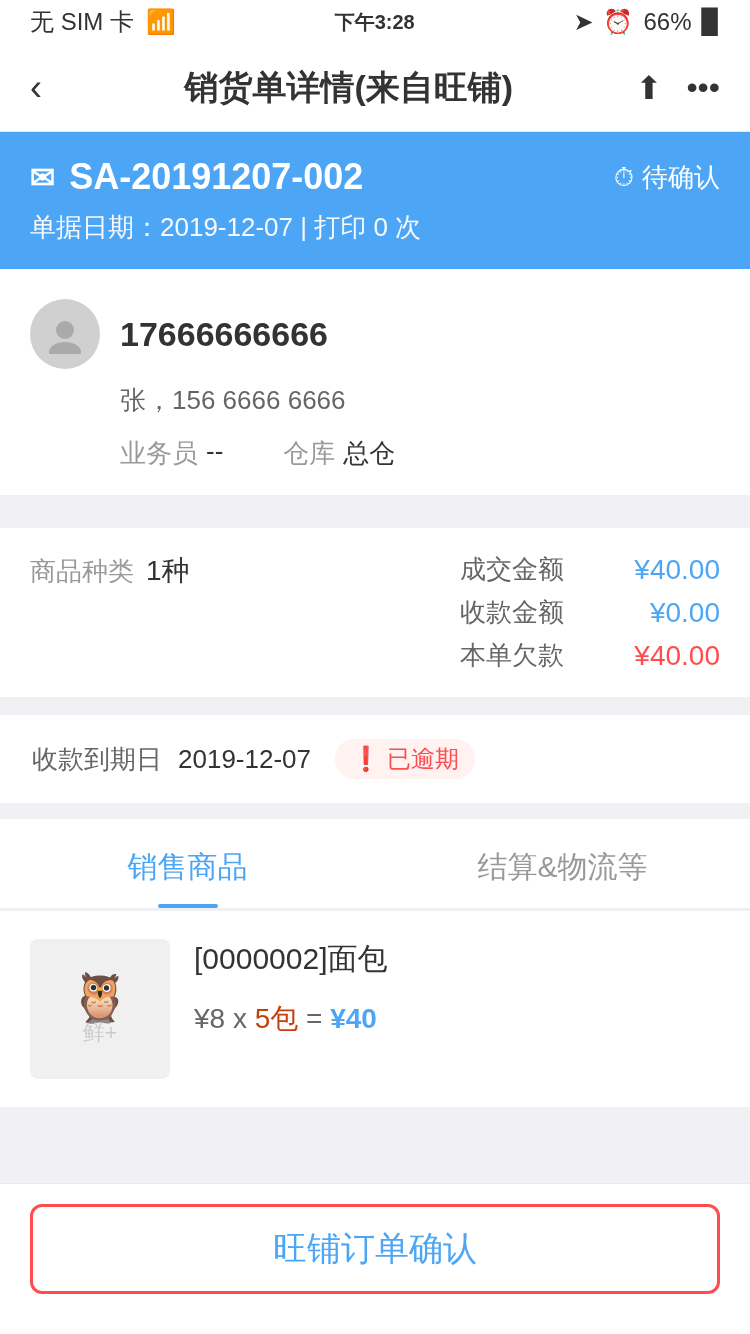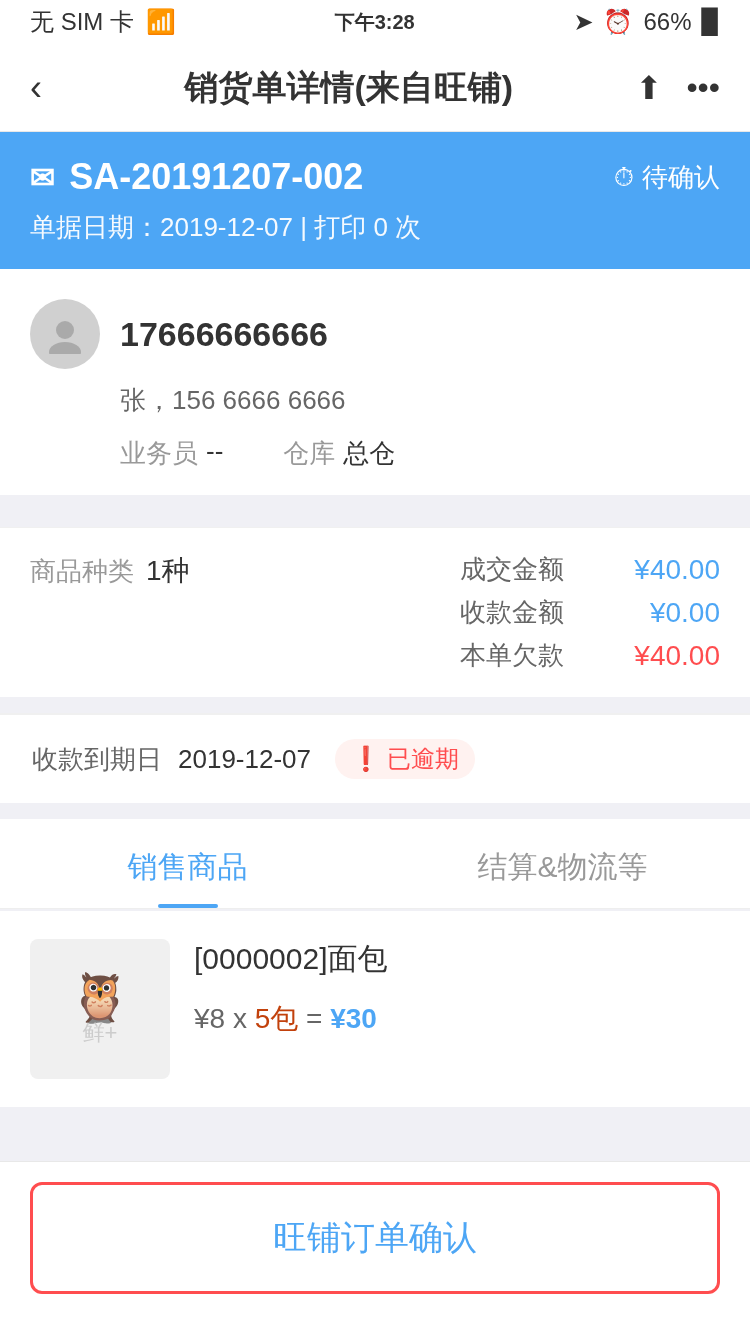--- a/index.html
+++ b/index.html
@@ -292,21 +292,21 @@
       position: fixed;
       bottom: 0;
       left: 0;
       width: 750px;
       background: #fff;
       padding: 20px 30px 40px;
       border-top: 1px solid #e8e8e8;
     }
     .confirm-btn {
       width: 100%;
-      height: 112px;
+      height: 90px;
       border: 3px solid #ff4d4f;
       border-radius: 12px;
       background: #fff;
       color: #4da6f5;
       font-size: 34px;
       font-weight: 500;
       cursor: pointer;
       display: flex;
       align-items: center;
       justify-content: center;
@@ -419,21 +419,21 @@
 <div class="product-section">
   <div class="product-image">
     <div class="product-owl">
       🦉
       <span class="product-owl-plus">鲜+</span>
     </div>
   </div>
   <div class="product-info">
     <div class="product-name">[0000002]面包</div>
     <div class="product-price">
-      <span>¥8 x </span><span class="highlight">5包</span><span> = </span><span class="total">¥30</span>
+      <span>¥8 x </span><span class="highlight">5包</span><span> = </span><span class="total">¥40</span>
     </div>
   </div>
 </div>
 
 <div class="content-area" style="height: 280px;"></div>
 
 <div class="bottom-section">
   <button class="confirm-btn">旺铺订单确认</button>
 </div>
 

